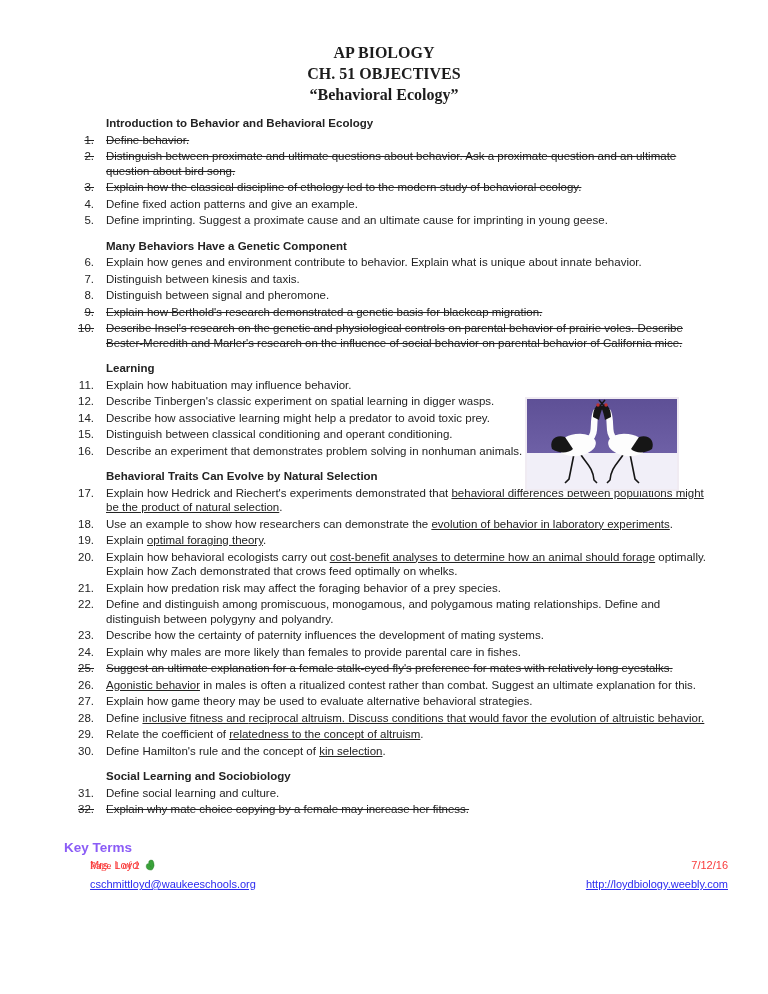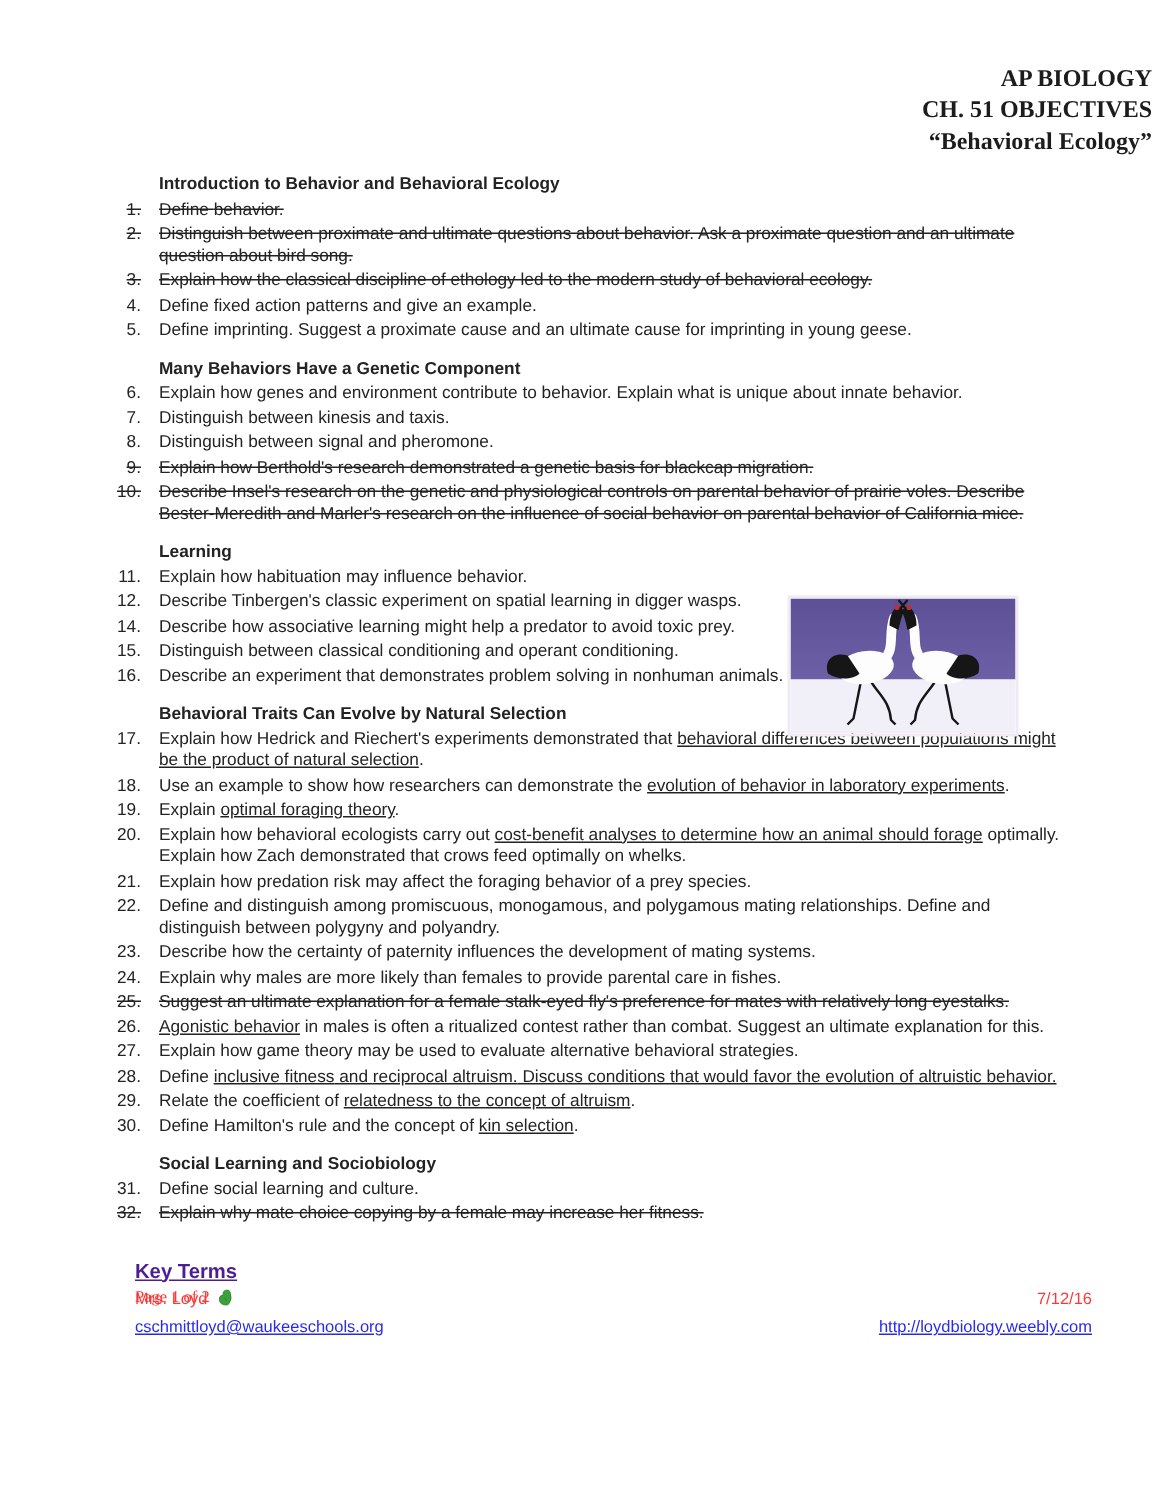--- a/index.html
+++ b/index.html
@@ -1,32 +1,32 @@
 <!DOCTYPE html>
 <html style="--accent-red: #f93a3a; --link-blue: #2a2aef; --fig-purple-top: #5e5096; --fig-purple: #6e60a6; --fig-ground: #f1eff8; --crane-white: #fdfdfd; --crane-black: #161616; --crown-red: #c03030;"><head>
 <meta charset="utf-8">
 <style>
   html,body{margin:0;padding:0;background:#fff;}
   .page{position:relative;width:768px;height:994px;background:#ffffff;overflow:hidden;
         font-family:"Liberation Sans",sans-serif;font-size:11.5px;line-height:14.5px;color:#232323;}
-  .doc-title{padding-top:42px;text-align:right;font-family:"Liberation Serif",serif;
+  .doc-title{padding-top:42px;text-align:center;font-family:"Liberation Serif",serif;
         font-weight:bold;font-size:16px;line-height:21px;color:#1c1c1c;}
   .sections{margin-top:2px;margin-left:16px;}
   .section{margin-top:11px;}
   .heading{margin:0 58px 2px 90px;font-weight:bold;}
   .item{display:flex;margin:0 58px 2px 45px;}
   .item .num{flex:0 0 33px;text-align:right;padding-right:12px;}
   .item .txt{flex:1;}
   .strike{text-decoration:line-through;}
   .it{}
   .un{text-decoration:underline;}
   .figure{position:absolute;left:527px;top:399px;width:150px;height:90px;
         border:2px solid #f0ebf2;box-sizing:content-box;margin-left:-2px;margin-top:-2px;}
   .figure svg{display:block;}
-  .keyterms{margin:24px 0 2px 90px;font-weight:bold;font-size:13.5px;color:#4c1d95;text-decoration:underline;}
+  .keyterms{margin:24px 0 2px 64px;font-weight:bold;font-size:13.5px;color:#8b5cf6;}
   .frow{position:relative;display:flex;justify-content:space-between;align-items:baseline;
         margin:4px 40px 1px 90px;font-size:11px;line-height:13px;}
   .fcenter{position:absolute;left:0;right:0;text-align:left;
         font-family:"Liberation Serif",serif;}
   .red{color:var(--accent-red);}
   .blue{color:var(--link-blue);text-decoration:underline;cursor:pointer;}
   .squirrel{display:inline-block;vertical-align:-2px;margin-left:6px;}
 </style>
 </head>
 <body>

